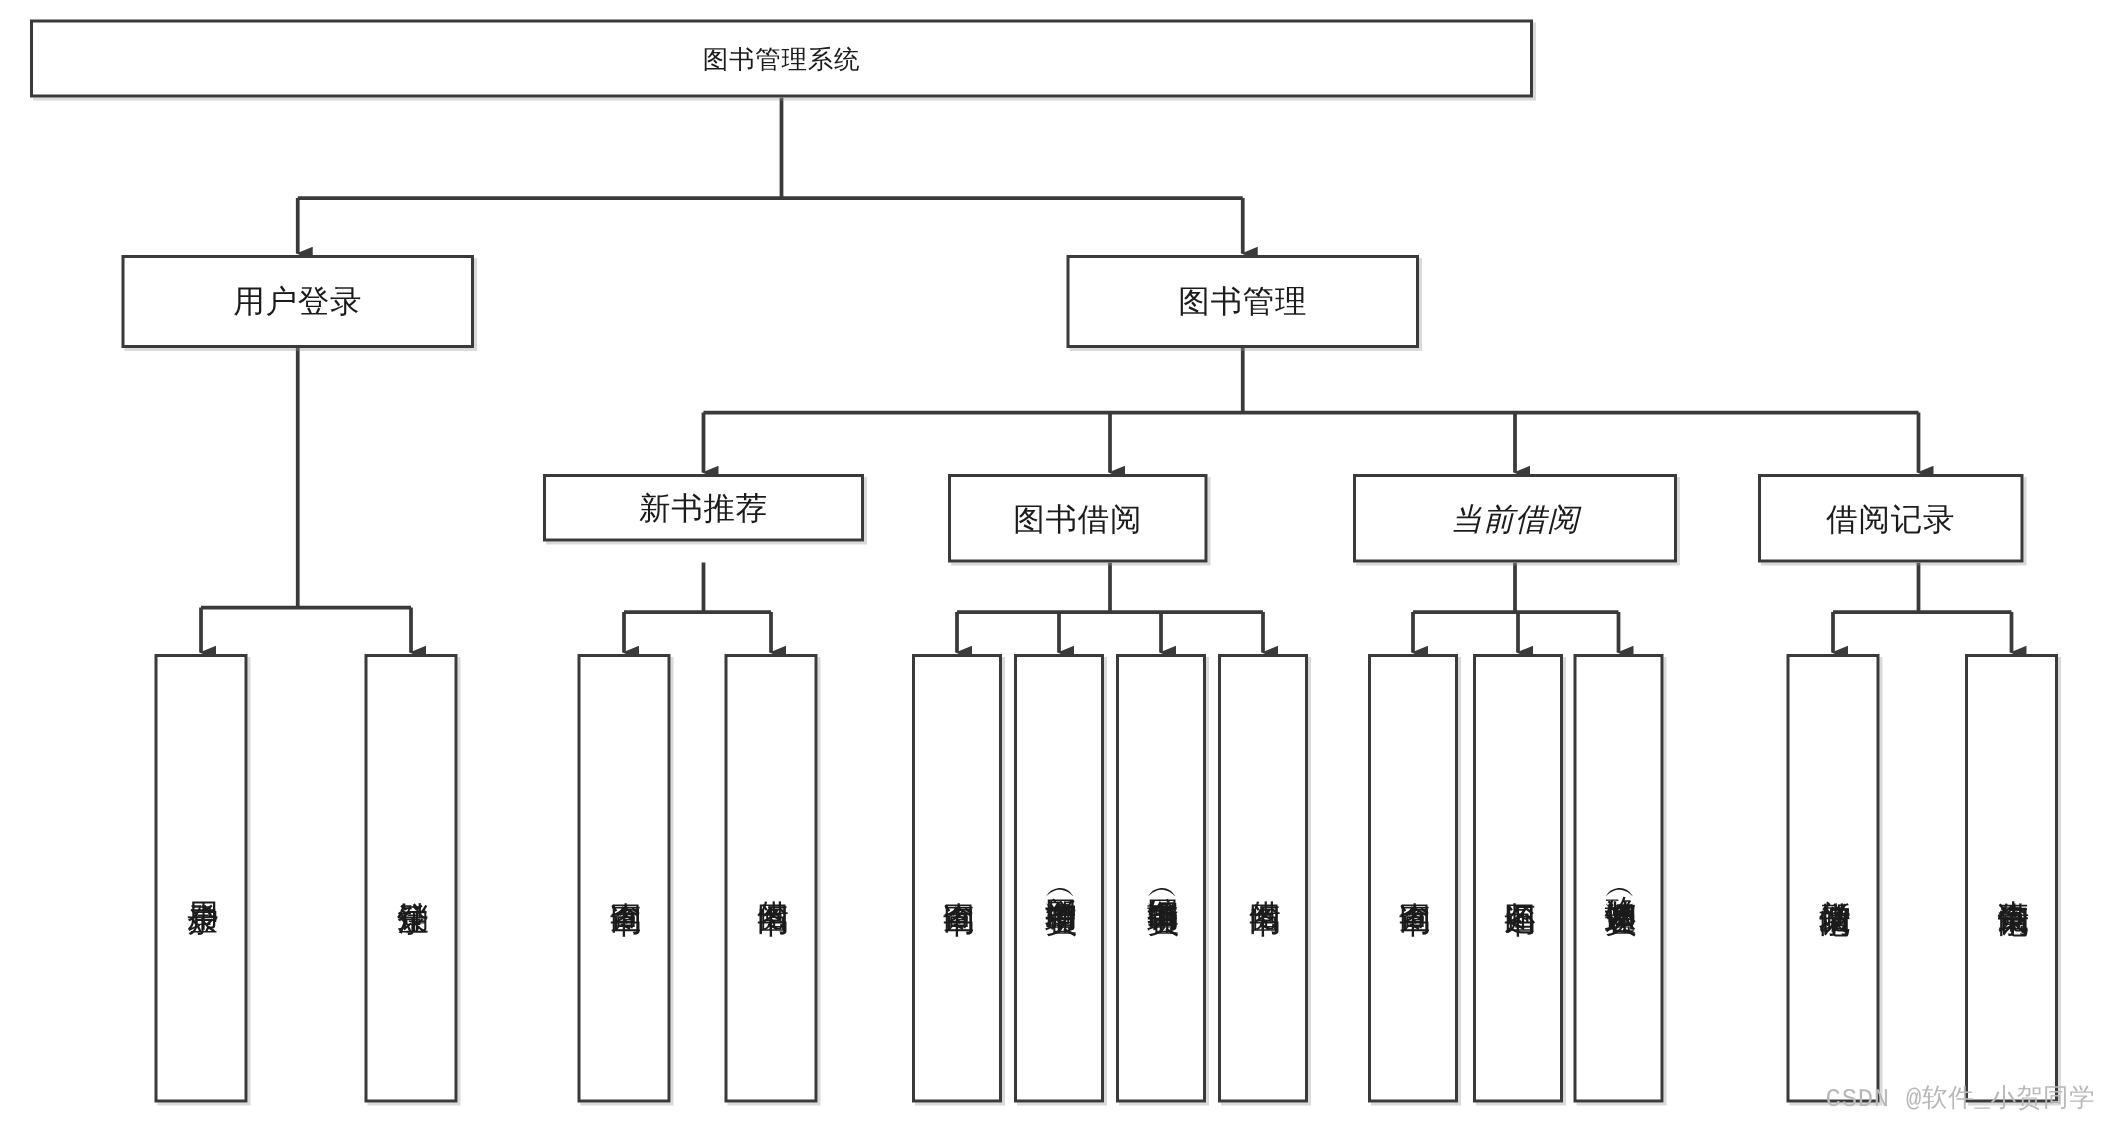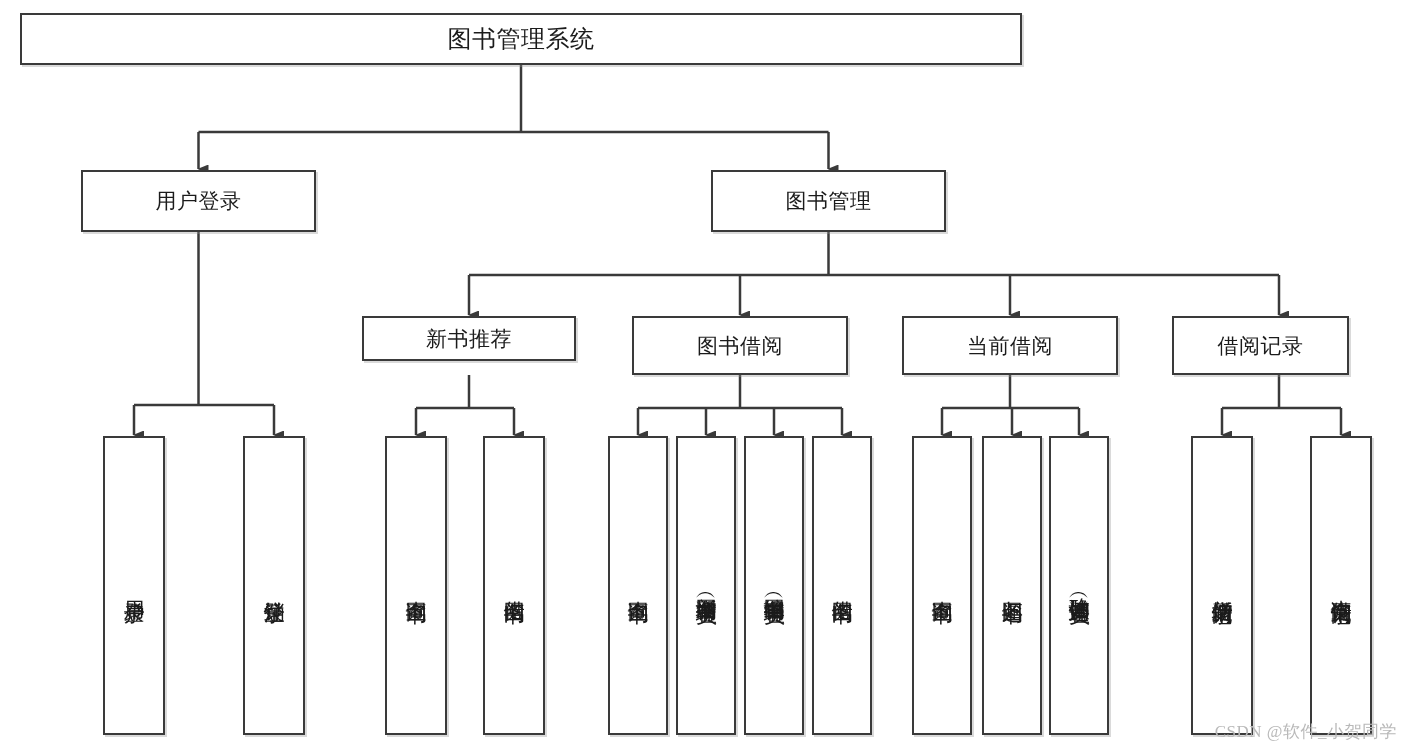--- a/index.html
+++ b/index.html
@@ -35,21 +35,21 @@
     justify-content: center;
     color: #1b1b1b;
     box-shadow: 2px 2px 0 rgba(150,150,150,0.35);
   }
   .node-h {
     font-size: 21px;
     letter-spacing: 0.5px;
     white-space: nowrap;
   }
   .node-root {
-    font-size: 24px;
+    font-size: 17px;
   }
   .node-v {
     writing-mode: vertical-rl;
     text-orientation: upright;
     font-size: 21px;
     line-height: 1.08;
     letter-spacing: 1px;
     text-align: center;
     padding: 4px 0;
     white-space: normal;
@@ -61,21 +61,21 @@
     max-height: 290px;
   }
   .watermark {
     position: absolute;
     right: 8px;
     bottom: 4px;
     font-size: 17px;
     color: #b9b9b9;
     letter-spacing: 0.5px;
     white-space: nowrap;
-    font-family: Liberation Serif, serif;
+    font-family: Liberation Mono, monospace;
   }
 </style>
 </head>
 <body>
 
 <div id="canvas">
 
   <svg id="edges" viewBox="0 0 1405 747" xmlns="http://www.w3.org/2000/svg">
     <defs>
       <marker id="arrowhead" markerWidth="9" markerHeight="11" refX="4.5" refY="10" orient="auto" markerUnits="userSpaceOnUse">
@@ -125,24 +125,24 @@
       </div>
       <div class="node node-h" style="left: 81px; top: 170px; width: 235px; height: 62px;">
         <span>用户登录</span>
       </div>
       <div class="node node-h" style="left: 711px; top: 170px; width: 235px; height: 62px;">
         <span>图书管理</span>
       </div>
       <div class="node node-h" style="left: 362px; top: 316px; width: 214px; height: 45px;">
         <span>新书推荐</span>
       </div>
-      <div class="node node-h" style="left: 632px; top: 316px; width: 216px; height: 59px;">
+      <div class="node node-h" style="left: 632px; top: 316px; width: 173px; height: 59px;">
         <span>图书借阅</span>
       </div>
-      <div class="node node-h" style="left: 902px; top: 316px; width: 216px; height: 59px;">
+      <div class="node node-h" style="left: 902px; top: 316px; width: 216px; height: 59px; font-style: italic;">
         <span>当前借阅</span>
       </div>
       <div class="node node-h" style="left: 1172px; top: 316px; width: 177px; height: 59px;">
         <span>借阅记录</span>
       </div>
       <div class="node node-v" style="left: 103px; top: 436px; width: 62px; height: 299px;">
         <span class="vtxt">用户登录</span>
       </div>
       <div class="node node-v" style="left: 243px; top: 436px; width: 62px; height: 299px;">
         <span class="vtxt">注销登录</span>

